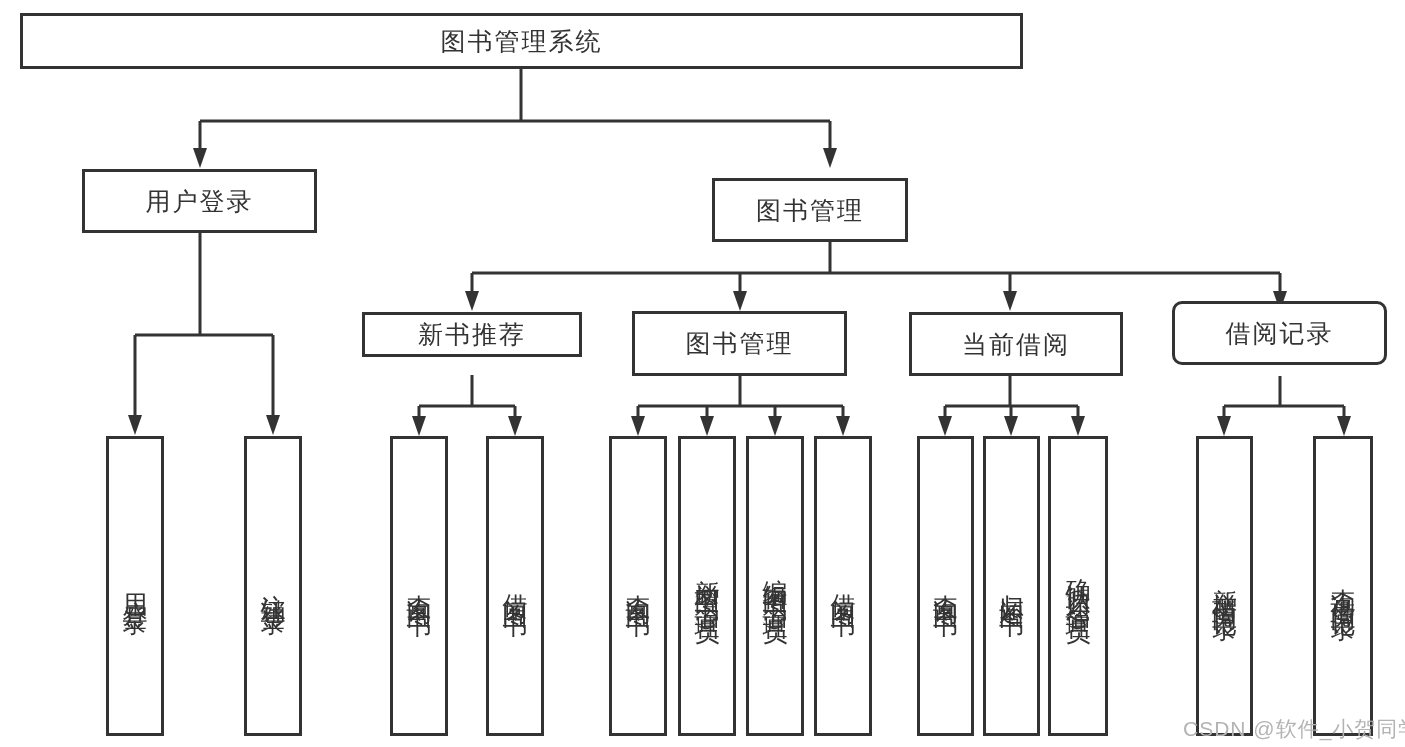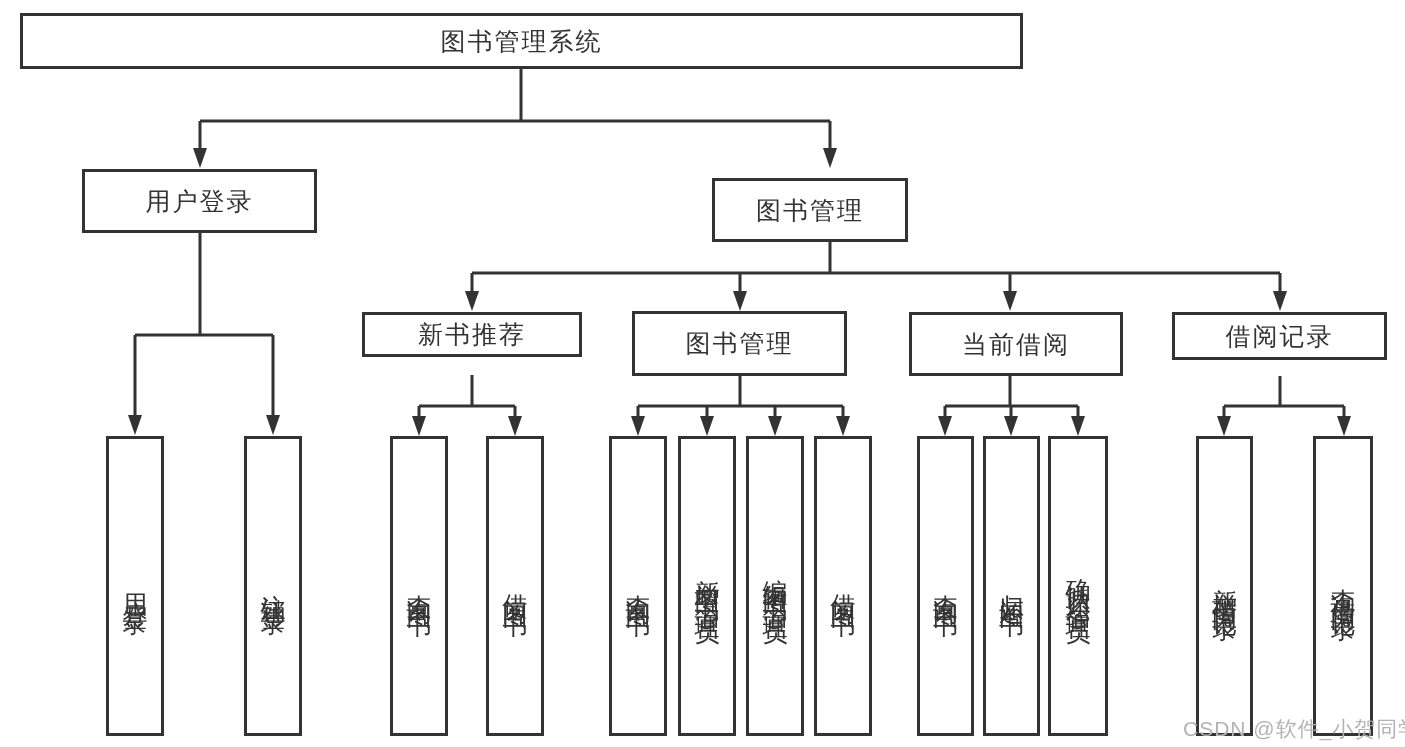--- a/index.html
+++ b/index.html
@@ -89,21 +89,21 @@
   </svg>
 
   <div class="box hbox" style="left:20px;top:13px;width:1003px;height:56px;">图书管理系统</div>
 
   <div class="box hbox" style="left:82px;top:169px;width:235px;height:64px;">用户登录</div>
   <div class="box hbox" style="left:712px;top:178px;width:196px;height:64px;">图书管理</div>
 
   <div class="box hbox" style="left:362px;top:312px;width:220px;height:45px;">新书推荐</div>
   <div class="box hbox" style="left:632px;top:311px;width:215px;height:65px;">图书管理</div>
   <div class="box hbox" style="left:903px;top:312px;width:214px;height:64px;margin-left:6px;">当前借阅</div>
-  <div class="box hbox" style="left:1172px;top:312px;width:215px;height:48px;">借阅记录</div>
+  <div class="box hbox" style="left:1172px;top:301px;width:215px;height:64px;border-radius:10px;">借阅记录</div>
 
   <div class="box vbox" style="left:106px;top:436px;width:58px;height:300px;">用户登录</div>
   <div class="box vbox" style="left:244px;top:436px;width:58px;height:300px;">注销登录</div>
 
   <div class="box vbox" style="left:390px;top:436px;width:58px;height:300px;">查询图书</div>
   <div class="box vbox" style="left:486px;top:436px;width:58px;height:300px;">借阅图书</div>
 
   <div class="box vbox" style="left:609px;top:436px;width:58px;height:300px;">查询图书</div>
   <div class="box vbox" style="left:678px;top:436px;width:58px;height:300px;">新增图书（管理员）</div>
   <div class="box vbox" style="left:746px;top:436px;width:58px;height:300px;">编辑图书（管理员）</div>

